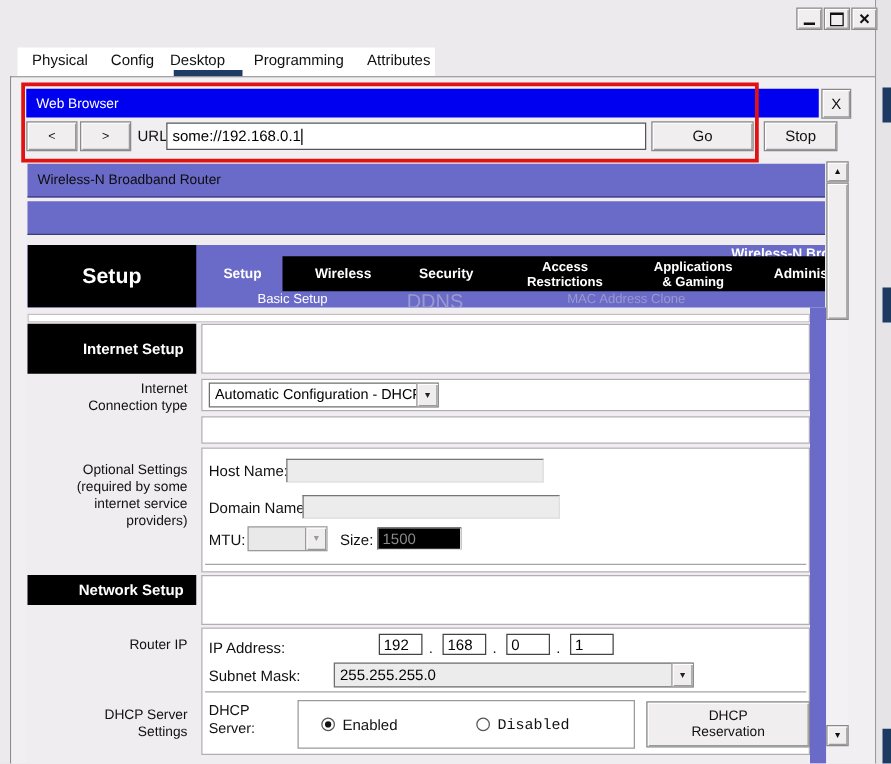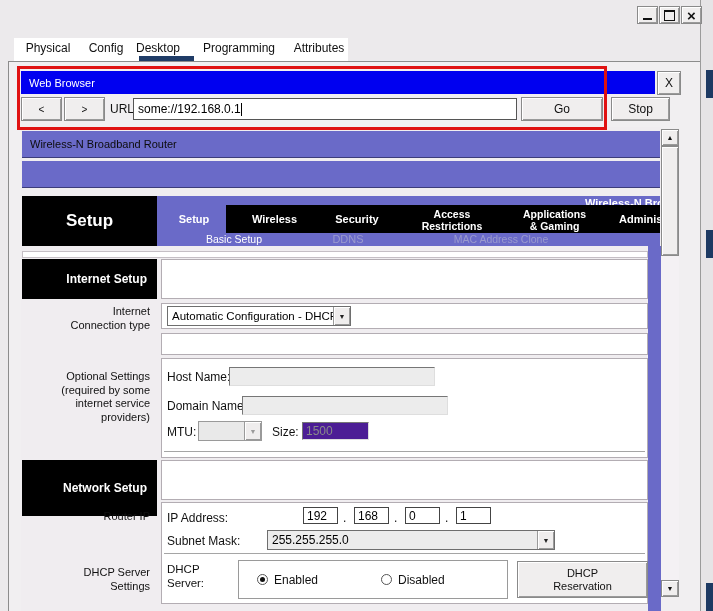--- a/index.html
+++ b/index.html
@@ -120,21 +120,21 @@
       <div class="navitem" style="left:485px;top:12px;width:95px;font-size:10.5px;">
         <span>Applications</span><br>
         <span>&amp; Gaming</span>
       </div>
       <div class="navitem" style="left:385px;top:12px;width:90px;font-size:10.5px;">
         <span>Access</span><br>
         <span>Restrictions</span>
       </div>
       <div class="navitem" style="left:597px;top:17px;width:90px;text-align:left;">Administration</div>
       <div class="abs" style="left:177px;top:37px;width:70px;text-align:center;font-size:10.5px;color:#ffffff;">Basic Setup</div>
-      <div class="abs" style="left:291px;top:37px;width:70px;text-align:center;font-size:11px;color:#9a9ace;">DDNS</div>
+      <div class="abs" style="left:291px;top:37px;width:70px;text-align:center;font-size:16px;color:#9a9ace;">DDNS</div>
       <div class="abs" style="left:429px;top:37px;width:100px;text-align:center;font-size:10.5px;color:#9a9ace;">MAC Address Clone</div>
     </div>
 
     <div class="abs" style="left:627px;top:119px;width:13px;height:365px;background:#6a6ac8;"></div>
     <div class="abs" style="left:1px;top:124px;width:626px;height:7px;background:#ffffff;border:1px solid #c5bfc5;box-sizing:border-box;"></div>
 
     <div class="abs blackhdr" style="left:1px;top:132px;width:135px;height:40px;">
       <span>Internet Setup</span>
     </div>
     <div class="abs whitebox" style="left:140px;top:132px;width:487px;height:40px;"></div>
@@ -160,25 +160,25 @@
       <div class="abs lbl" style="left:5px;top:11px;">Host Name:</div>
       <input class="abs sunken" style="left: 67px; top: 8px; width: 206px; height: 19px;" value="">
       <div class="abs lbl" style="left:5px;top:40px;">Domain Name:</div>
       <input class="abs sunken" style="left: 80px; top: 37px; width: 206px; height: 19px;" value="">
       <div class="abs lbl" style="left:5px;top:66px;">MTU:</div>
       <div class="abs combo" style="left:36px;top:62px;width:64px;height:20px;background:#e9e9e9;border-color:#9a9a9a;">
         <span class="val"></span>
         <span class="arrowbtn" style="color:#9a9a9a;">▼</span>
       </div>
       <div class="abs lbl" style="left:110px;top:66px;">Size:</div>
-      <input class="abs sunken" style="left: 140px; top: 63px; width: 67px; height: 18px; color: rgb(138, 138, 138); background: #4c1d95;" value="1500">
+      <input class="abs sunken" style="left: 140px; top: 63px; width: 67px; height: 18px; color: rgb(138, 138, 138); background: #000000;" value="1500">
       <div class="abs sep" style="left:2px;top:92px;width:481px;"></div>
     </div>
 
-    <div class="abs blackhdr" style="left:1px;top:333px;width:135px;height:56px;">
+    <div class="abs blackhdr" style="left:1px;top:333px;width:135px;height:24px;">
       <span>Network Setup</span>
     </div>
     <div class="abs whitebox" style="left:140px;top:333px;width:487px;height:40px;"></div>
 
     <div class="abs leftlbl" style="left:1px;top:383px;width:128px;">Router IP</div>
 
     <div class="abs whitebox" style="left:140px;top:375px;width:487px;height:102px;">
       <div class="abs lbl" style="left:5px;top:8px;">IP Address:</div>
       <input class="abs" style="left: 141px; top: 4px; width: 35px; height: 17px; border: 1px solid rgb(68, 68, 68); font-size: 12px; padding-left: 3px; box-sizing: border-box;" value="192">
       <span class="abs lbl" style="left:181px;top:8px;">.</span>
@@ -198,21 +198,21 @@
       <div class="abs" style="left:5px;top:60px;font-size:11.5px;line-height:13.5px;color:#111;">
         <span>DHCP</span><br>
         <span>Server:</span>
       </div>
       <div class="abs" style="left:76px;top:57px;width:270px;height:39px;border:1px solid #9a9a9a;box-sizing:border-box;background:#fff;">
         <span class="abs radio" style="left:18px;top:13px;">
           <span class="dot"></span>
         </span>
         <span class="abs lbl" style="left:35px;top:12px;">Enabled</span>
         <span class="abs radio" style="left:142px;top:13px;"></span>
-        <span class="abs lbl" style="left:159px;top:12px;">Disabled</span>
+        <span class="abs lbl" style="left:159px;top:12px;font-family:Liberation Mono, monospace;">Disabled</span>
       </div>
       <div class="abs btn" style="left:355px;top:58px;width:131px;height:37px;font-size:11px;line-height:13px;text-align:center;flex-direction:column;">
         <span>DHCP</span>
         <span>Reservation</span>
       </div>
     </div>
 
     <div class="abs leftlbl" style="left:1px;top:439px;width:128px;">
       <span>DHCP Server</span><br>
       <span>Settings</span>

